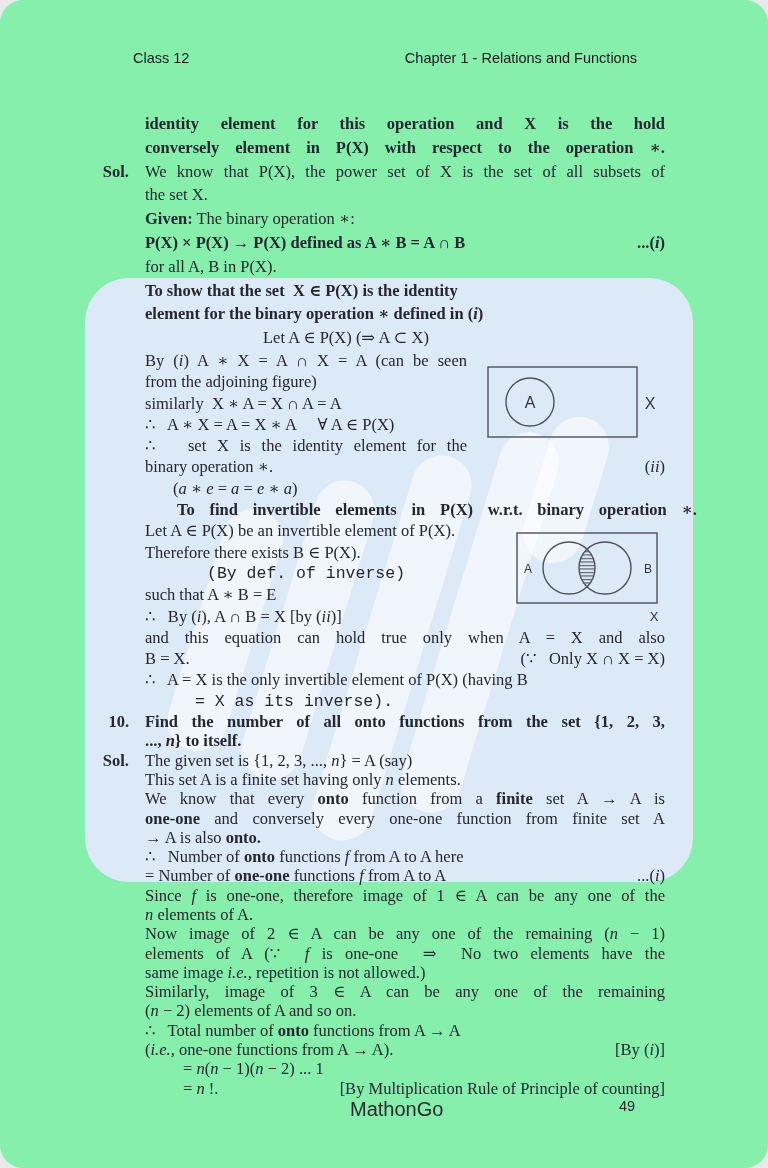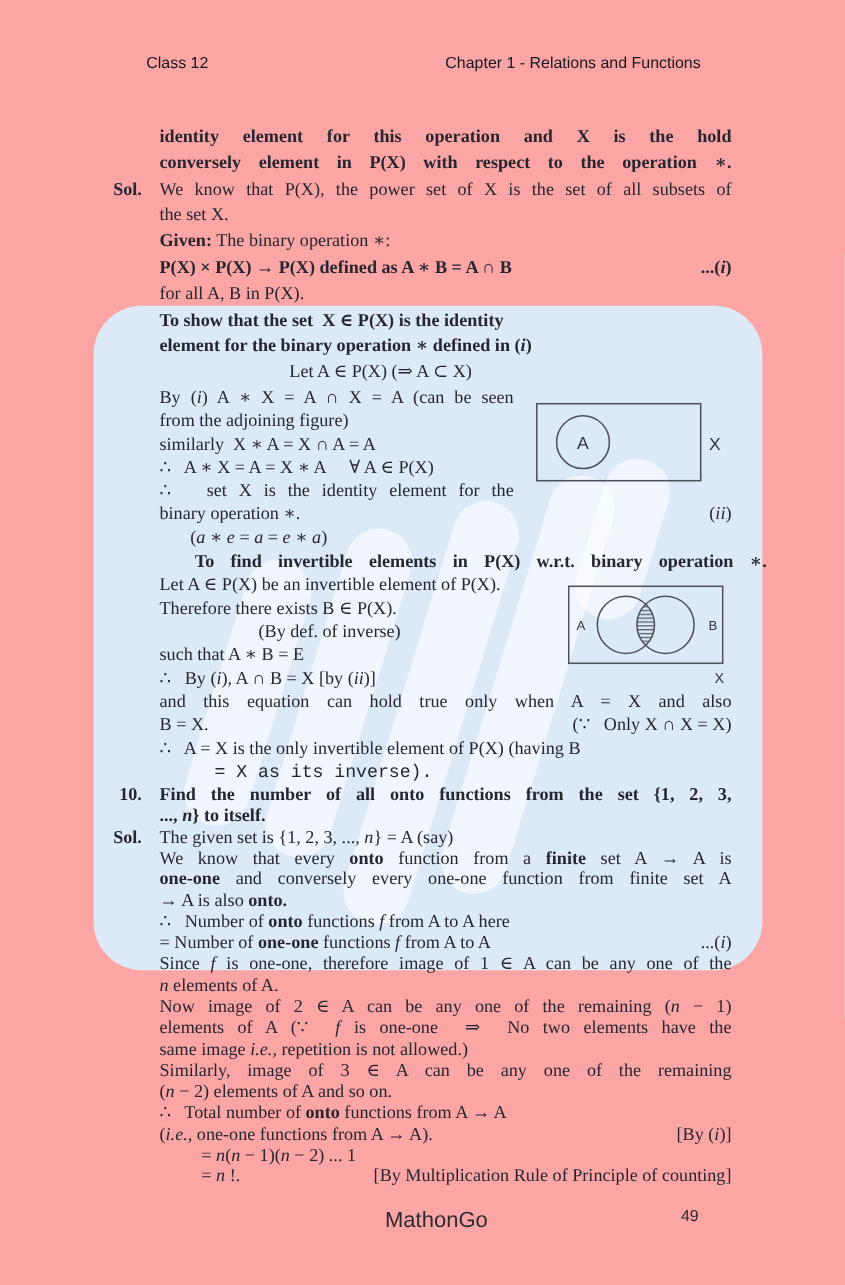--- a/index.html
+++ b/index.html
@@ -1,17 +1,17 @@
 <!DOCTYPE html>
 <html><head>
 <meta charset="utf-8">
 <style>
   html,body{margin:0;padding:0;background:#e9e9ea;}
-  .page{position:relative;width:768px;height:1168px;margin:0 auto;background:#fca5a5;
-        font-family:"Liberation Serif","DejaVu Serif",serif;color:#262630;overflow:hidden;}
+  .page{position:relative;width:768px;height:1168px;margin:0 auto;background:#86efac;
+        font-family:"Liberation Serif","DejaVu Serif",serif;color:#262630;overflow:hidden;border-radius:23px;}
   
   .header{position:absolute;top:50px;left:0;right:0;display:flex;justify-content:space-between;
           padding:0 131px 0 133px;font-family:"Liberation Sans","DejaVu Sans",sans-serif;
           font-size:14.5px;color:#17171f;z-index:5;}
   .footer-brand{position:absolute;top:1098px;left:350px;font-family:"Liberation Sans","DejaVu Sans",sans-serif;
           font-size:20px;color:#2a2a33;z-index:5;}
   .footer-page{position:absolute;top:1098px;left:619px;font-family:"Liberation Sans","DejaVu Sans",sans-serif;
           font-size:14.5px;color:#2a2a33;z-index:5;}
   
   .highlight{position:absolute;left:85px;top:278px;width:608px;height:604px;border-radius:44px;z-index:1;}
@@ -75,35 +75,36 @@
         <div class="line"><span><span>∴&nbsp;&nbsp; A ∗ X = A = X ∗ A&nbsp;&nbsp;&nbsp;&nbsp; ∀ A ∈ P(X)</span></span></div>
         <div class="line j" style="width: 322px;"><span><span>∴&nbsp;&nbsp; set X is the identity element for the</span></span></div>
         <div class="line tailline" style="width: 520px;">
           <span><span>binary operation ∗.</span></span>
           <span class="tail"><span>(</span><span class="i">ii</span><span>)</span></span>
         </div>
         <div class="line" style="margin-left: 28px;"><span><span>(</span><span class="i">a</span><span> ∗ </span><span class="i">e</span><span> = </span><span class="i">a</span><span> = </span><span class="i">e</span><span> ∗ </span><span class="i">a</span><span>)</span></span></div>
         <div class="line j" style="width: 520px; margin-left: 32px;"><span><span class="b">To find invertible elements in P(X) w.r.t. binary operation ∗.</span></span></div>
         <div class="line"><span><span>Let A ∈ P(X) be an invertible element of P(X).</span></span></div>
         <div class="line"><span><span>Therefore there exists B ∈ P(X).</span></span></div>
-        <div class="line" style="margin-left: 90px;"><span><span>(By def. of inverse)</span></span></div>
+        <div class="line" style="margin-left: 62px; font-family: Liberation Mono, monospace;"><span><span>(By def. of inverse)</span></span></div>
         <div class="line"><span><span>such that A ∗ B = E</span></span></div>
         <div class="line"><span><span>∴&nbsp;&nbsp; By (</span><span class="i">i</span><span>), A ∩ B = X [by (</span><span class="i">ii</span><span>)]</span></span></div>
         <div class="line j" style="width: 520px;"><span><span>and this equation can hold true only when A = X and also</span></span></div>
         <div class="line tailline" style="width: 520px;">
           <span><span>B = X.</span></span>
           <span class="tail"><span>(∵&nbsp;&nbsp; Only X ∩ X = X)</span></span>
         </div>
         <div class="line"><span><span>∴&nbsp;&nbsp; A = X is the only invertible element of P(X) (having B</span></span></div>
         <div class="line" style="margin-left: 50px; font-family: Liberation Mono, monospace;"><span><span>= X as its inverse).</span></span></div>
       </div>
       <div class="block" style="line-height: 19.3px;">
         <div class="line j" style="width: 520px;"><span class="label">10.</span><span><span class="b">Find the number of all onto functions from the set {1, 2, 3,</span></span></div>
         <div class="line"><span><span class="b">..., </span><span class="b i">n</span><span class="b">} to itself.</span></span></div>
         <div class="line"><span class="label">Sol.</span><span><span>The given set is {1, 2, 3, ..., </span><span class="i">n</span><span>} = A (say)</span></span></div>
+        <div class="line"><span><span>This set A is a finite set having only </span><span class="i">n</span><span> elements.</span></span></div>
         <div class="line j" style="width: 520px;"><span><span>We know that every </span><span class="b">onto</span><span> function from a </span><span class="b">finite</span><span> set A → A is</span></span></div>
         <div class="line j" style="width: 520px;"><span><span class="b">one-one</span><span> and conversely every one-one function from finite set A</span></span></div>
         <div class="line"><span><span>→ A is also </span><span class="b">onto.</span></span></div>
         <div class="line"><span><span>∴&nbsp;&nbsp; Number of </span><span class="b">onto</span><span> functions </span><span class="i">f</span><span> from A to A here</span></span></div>
         <div class="line tailline" style="width: 520px;">
           <span><span>= Number of </span><span class="b">one-one</span><span> functions </span><span class="i">f</span><span> from A to A</span></span>
           <span class="tail"><span>...(</span><span class="i">i</span><span>)</span></span>
         </div>
         <div class="line j" style="width: 520px;"><span><span>Since </span><span class="i">f</span><span> is one-one, therefore image of 1 ∈ A can be any one of the</span></span></div>
         <div class="line"><span><span class="i">n</span><span> elements of A.</span></span></div>

